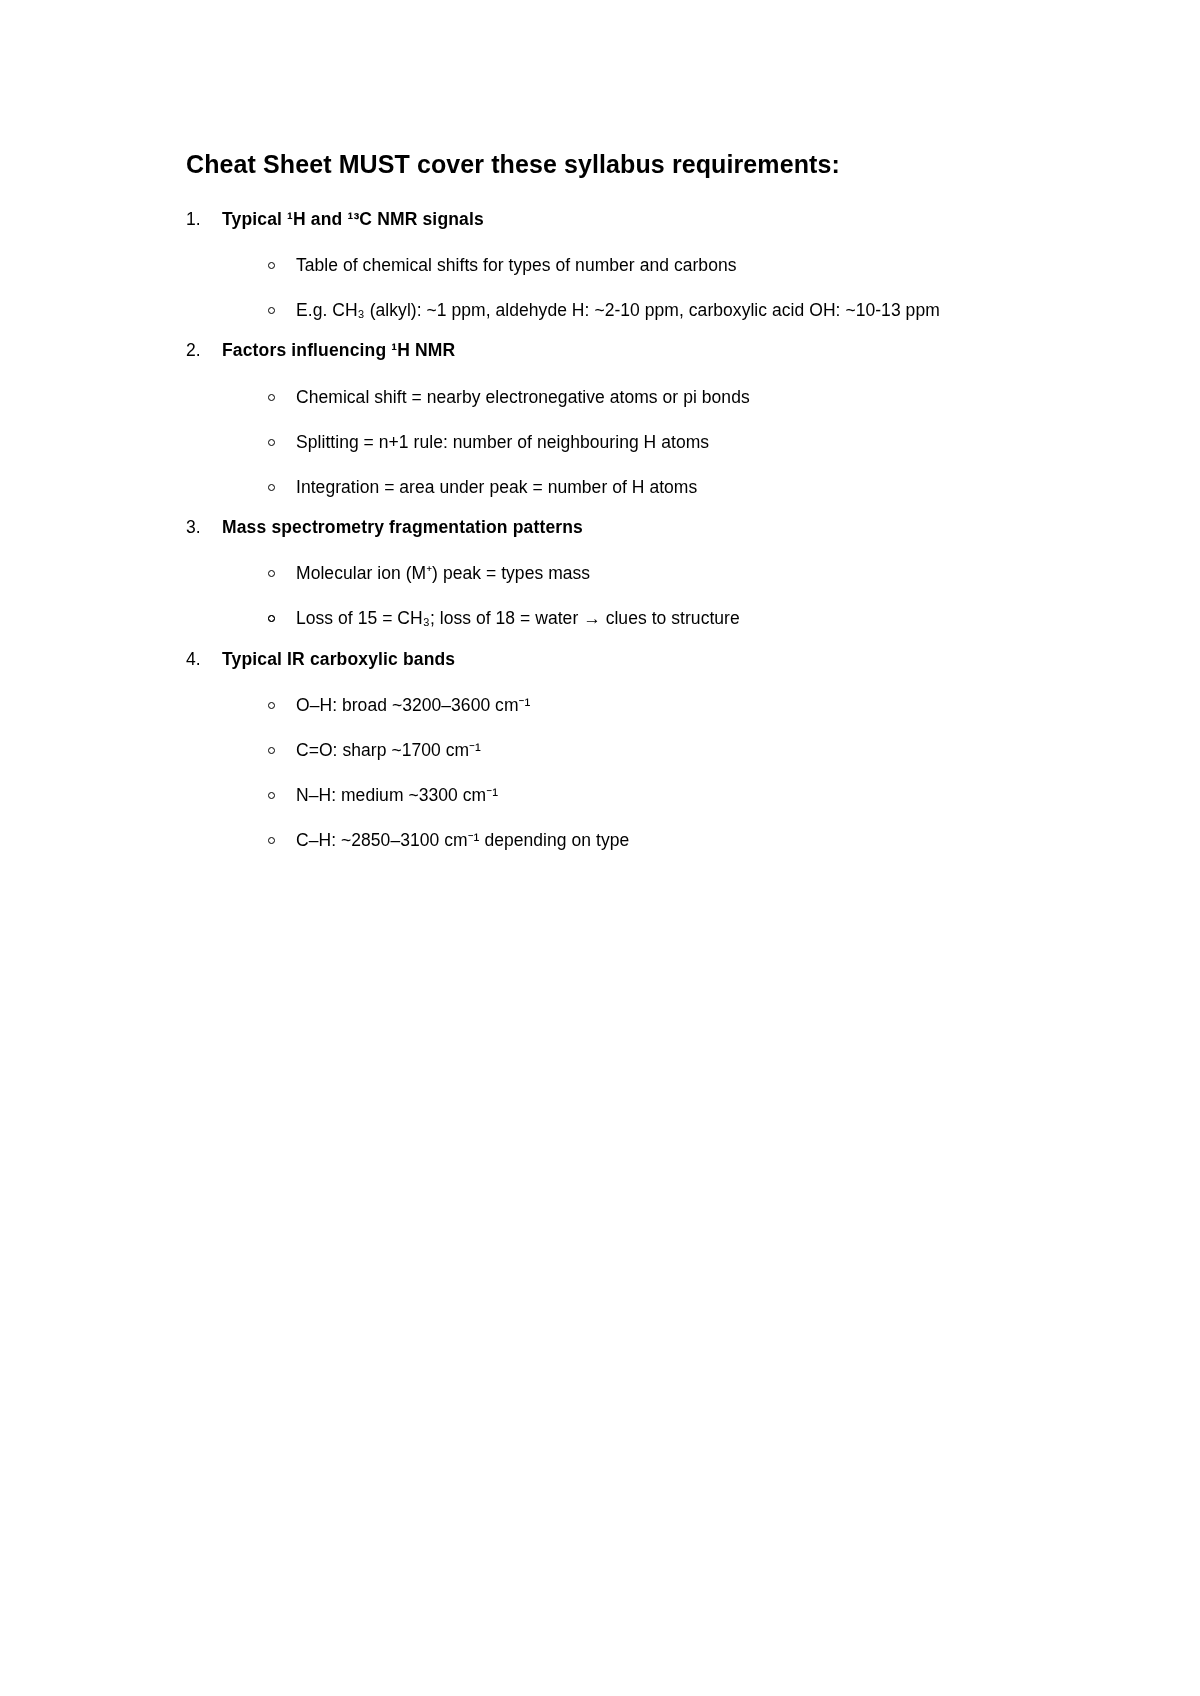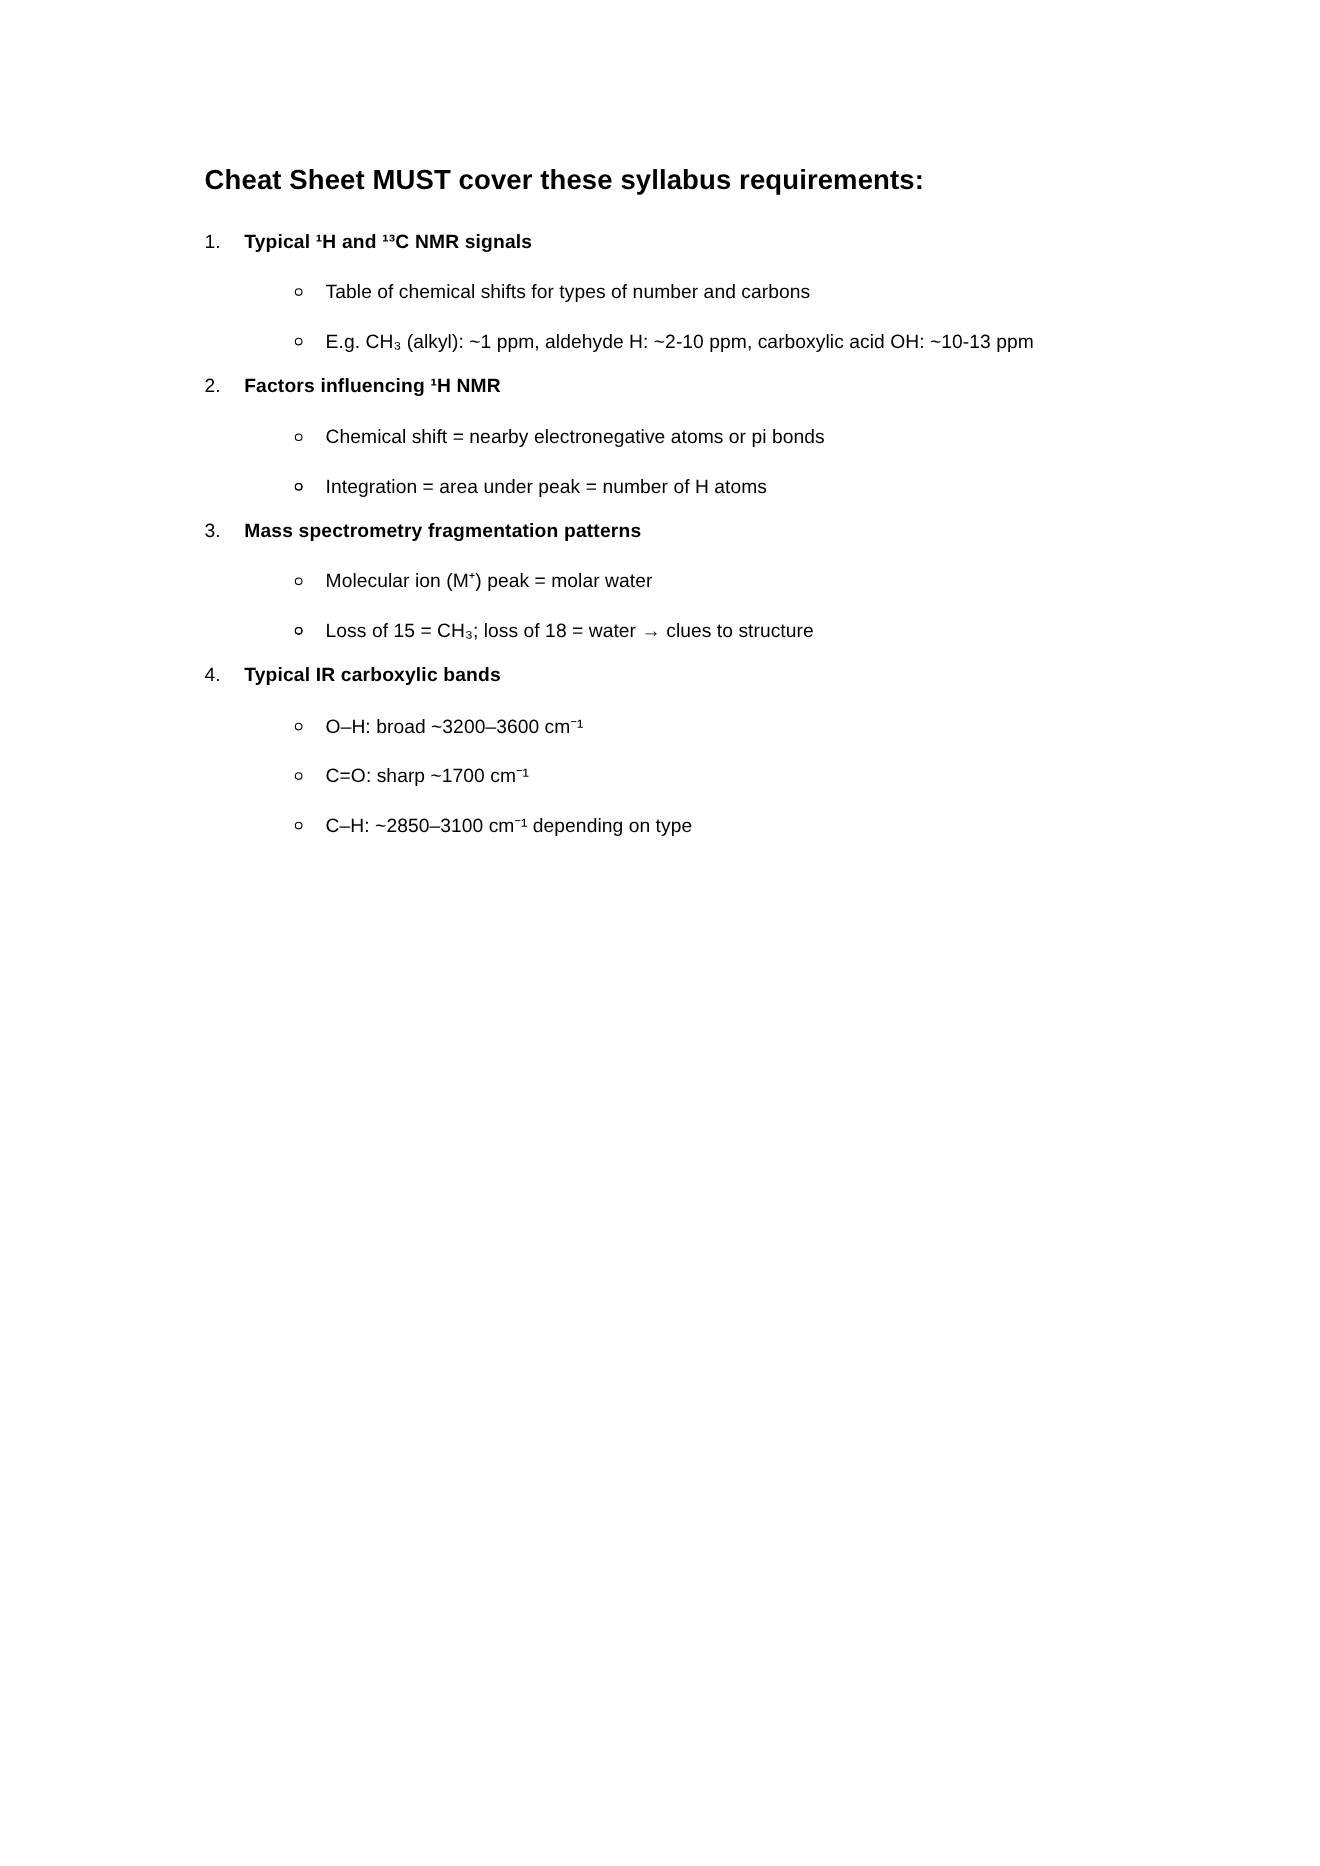--- a/index.html
+++ b/index.html
@@ -140,35 +140,36 @@
       <li class="section">
         <span class="sec-marker">2.</span>
         <div class="sec-heading">Factors influencing ¹H NMR</div>
         <ul class="subitems">
           <li class="subitem">
             <span class="sub-marker"></span>
             <span>Chemical shift = nearby electronegative atoms or pi bonds</span>
           </li>
           <li class="subitem">
             <span class="sub-marker"></span>
+            <span>Splitting = n+1 rule: number of neighbouring H atoms</span>
           </li>
           <li class="subitem">
             <span class="sub-marker"></span>
             <span>Integration = area under peak = number of H atoms</span>
           </li>
         </ul>
       </li>
 
       <li class="section">
         <span class="sec-marker">3.</span>
         <div class="sec-heading">Mass spectrometry fragmentation patterns</div>
         <ul class="subitems">
           <li class="subitem">
             <span class="sub-marker"></span>
-            <span>Molecular ion (M⁺) peak = molar water</span>
+            <span>Molecular ion (M⁺) peak = types mass</span>
           </li>
           <li class="subitem">
             <span class="sub-marker"></span>
           </li>
           <li class="subitem">
             <span class="sub-marker"></span>
             <span>Loss of 15 = CH₃; loss of 18 = water → clues to structure</span>
           </li>
         </ul>
       </li>
@@ -177,20 +178,24 @@
         <span class="sec-marker">4.</span>
         <div class="sec-heading">Typical IR carboxylic bands</div>
         <ul class="subitems">
           <li class="subitem">
             <span class="sub-marker"></span>
             <span>O–H: broad ~3200–3600 cm⁻¹</span>
           </li>
           <li class="subitem">
             <span class="sub-marker"></span>
             <span>C=O: sharp ~1700 cm⁻¹</span>
+          </li>
+          <li class="subitem">
+            <span class="sub-marker"></span>
+            <span>N–H: medium ~3300 cm⁻¹</span>
           </li>
           <li class="subitem">
             <span class="sub-marker"></span>
             <span>C–H: ~2850–3100 cm⁻¹ depending on type</span>
           </li>
         </ul>
       </li>
 
     </ol>
   </div>

